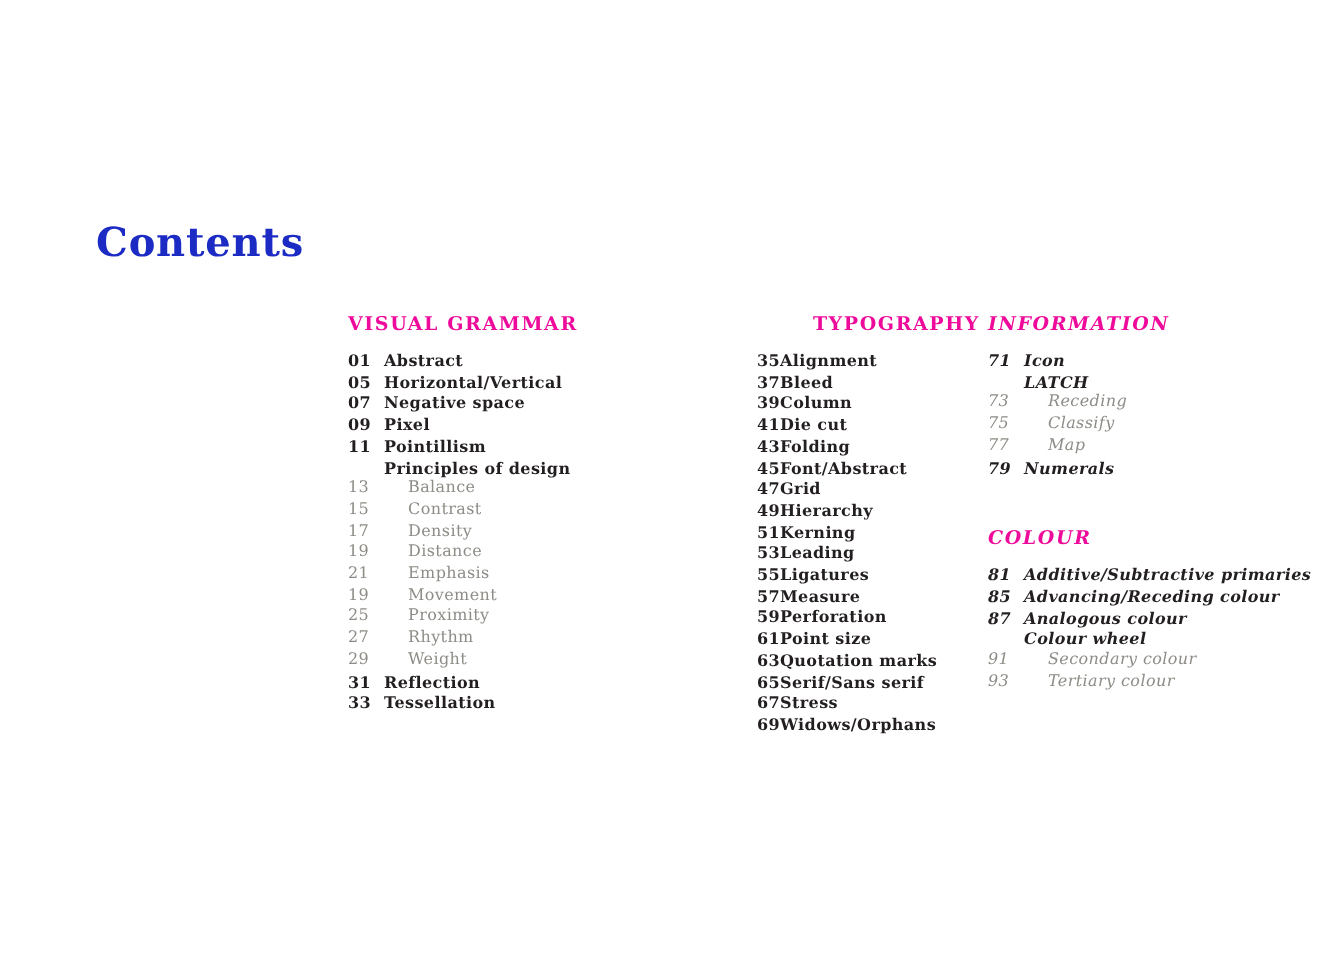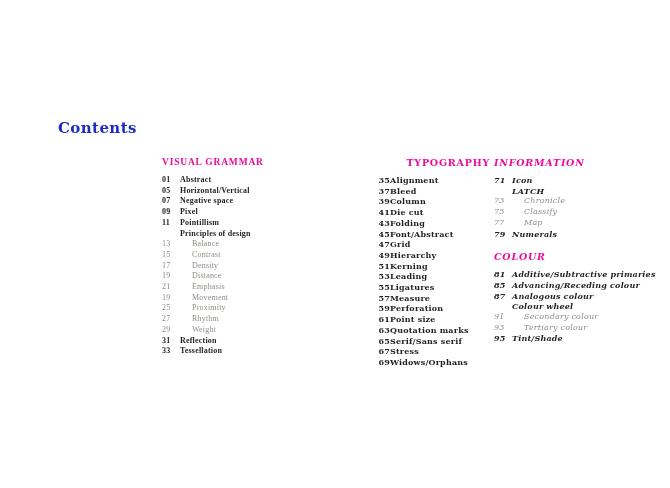--- a/index.html
+++ b/index.html
@@ -16,34 +16,34 @@
     height: 488px;
     position: relative;
     overflow: hidden;
     background: var(--page-bg);
     font-family: "DejaVu Serif", "Liberation Serif", serif;
   }
   .page-title {
     position: absolute;
     left: 42px;
     top: 103px;
-    margin: 16px;
-    font-size: 15px;
+    margin: 6px;
+    font-size: 20px;
     font-weight: bold;
     letter-spacing: 0.4px;
     color: var(--title-blue);
   }
   .toc-col {
     position: absolute;
     top: 157px;
   }
-  .toc-col.col-0 { left: 162px; width: 196px; font-family: Liberation Serif, serif; }
+  .toc-col.col-0 { left: 174px; width: 196px; }
   .toc-col.col-1 { left: 372px; width: 118px; text-align: right; }
   .toc-col.col-2 { left: 494px; width: 176px; font-style: italic; }
-  .sec + .sec { margin-top: 12px; }
+  .sec + .sec { margin-top: 25px; }
   .sec-heading {
     font-size: 9.5px;
     font-weight: bold;
     letter-spacing: 0.8px;
     line-height: 11px;
     margin: 0 0 7px 0;
     color: var(--heading-magenta);
   }
   .row {
     display: flex;
@@ -226,21 +226,21 @@
         <div class="row">
           <span class="num">71</span>
           <span class="label">Icon</span>
         </div>
         <div class="row">
           <span class="num"></span>
           <span class="label">LATCH</span>
         </div>
         <div class="row sub">
           <span class="num">73</span>
-          <span class="label">Chronicle</span>
+          <span class="label">Receding</span>
         </div>
         <div class="row sub">
           <span class="num">75</span>
           <span class="label">Classify</span>
         </div>
         <div class="row sub">
           <span class="num">77</span>
           <span class="label">Map</span>
         </div>
         <div class="row">
@@ -266,20 +266,16 @@
           <span class="num"></span>
           <span class="label">Colour wheel</span>
         </div>
         <div class="row sub">
           <span class="num">91</span>
           <span class="label">Secondary colour</span>
         </div>
         <div class="row sub">
           <span class="num">93</span>
           <span class="label">Tertiary colour</span>
-        </div>
-        <div class="row">
-          <span class="num">95</span>
-          <span class="label">Tint/Shade</span>
         </div>
       </section>
     </div>
 </main>
 
 </body></html>

